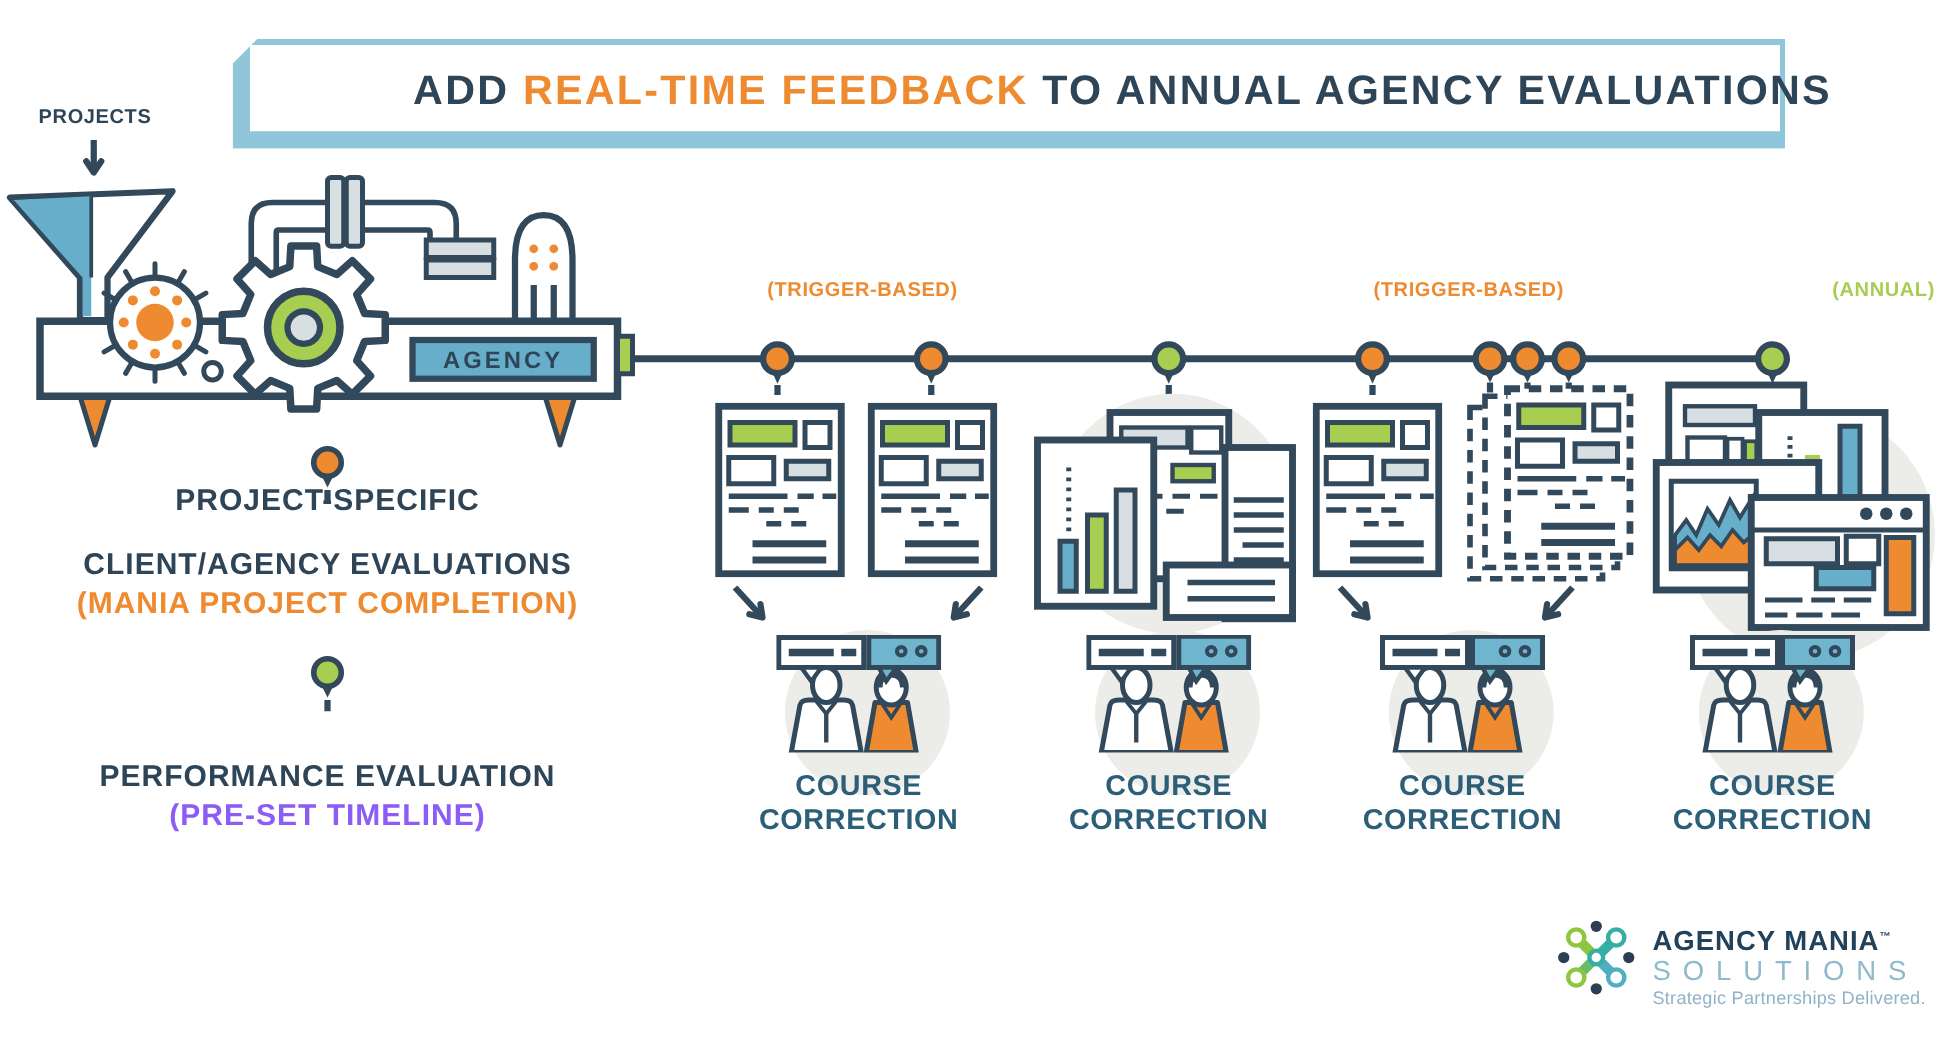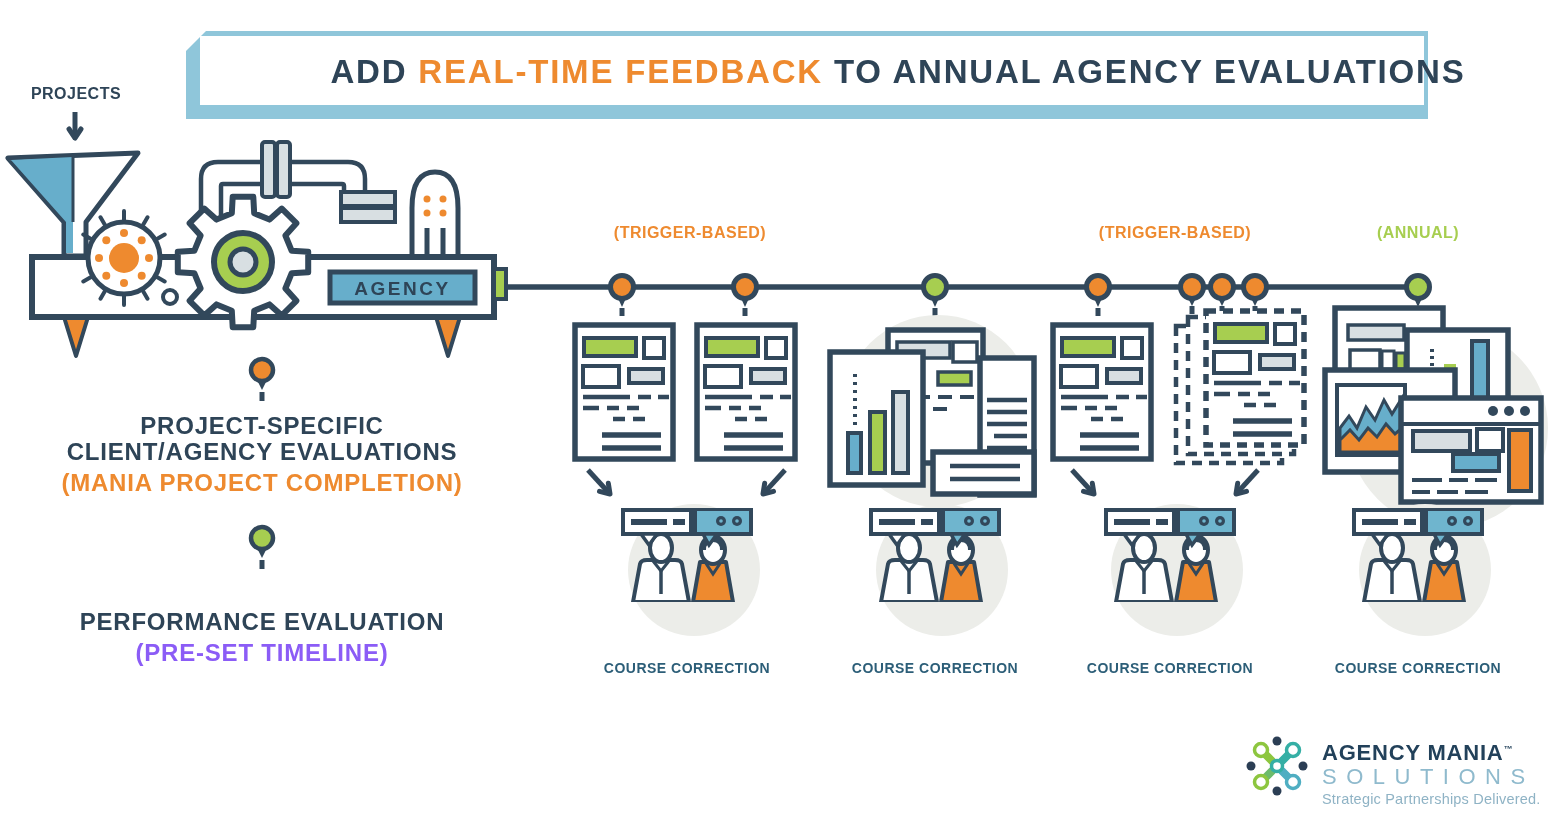--- a/index.html
+++ b/index.html
@@ -12,26 +12,26 @@
              clip-path:polygon(0 20px,20px 0,100% 0,100% 100%,0 100%);}
   .banner-box{left:200px;top:36px;width:1224px;height:69px;background:#ffffff;}
   .title{left:200px;top:53px;width:1396px;font-size:33px;font-weight:bold;letter-spacing:1.8px;
          color:#2E4457;white-space:nowrap;}
   .title .hl{color:#EE8A2F;}
   
   .projects{left:10px;top:85px;width:132px;font-size:16px;font-weight:bold;letter-spacing:.5px;color:#2E4457;}
   .agency-lbl{left:330px;top:278px;width:145px;font-size:19px;font-weight:bold;letter-spacing:2.5px;color:#2E4457;}
   .timing{top:224px;width:260px;font-size:16px;font-weight:bold;letter-spacing:.5px;white-space:nowrap;}
   .timing.orange{color:#EE8A2F;} .timing.green{color:#A7CE50;}
-  .t0{left:560px;} .t1{left:807px;} .t2{left:1045px;} .t3{left:1288px;}
+  .t0{left:560px;} .t1{left:807px;} .t2{left:1045px;} .t3{left:1288px;text-align:right;}
   .leg{width:440px;font-size:24px;font-weight:bold;letter-spacing:.8px;color:#2E4457;white-space:nowrap;}
   .leg.orange{color:#EE8A2F;} .leg.green{color:#8b5cf6;}
   .lx{left:42px;}
-  .course{top:615px;width:170px;font-size:14px;font-weight:bold;letter-spacing:.5px;
-          line-height:27px;color:#2C5E78;margin-top:40px;}
+  .course{top:615px;width:170px;font-size:23px;font-weight:bold;letter-spacing:.5px;
+          line-height:27px;color:#2C5E78;}
   .c0{left:602px;} .c1{left:850px;} .c2{left:1085px;} .c3{left:1333px;}
   
   .logo-name{left:1322px;top:740px;width:230px;font-size:22px;font-weight:bold;letter-spacing:.8px;
              color:#22415A;white-space:nowrap;}
   .logo-name sup{font-size:9px;}
   .logo-sol{left:1322px;top:764px;width:230px;font-size:22px;letter-spacing:9.5px;
             color:#8FBACD;white-space:nowrap;}
   .logo-tag{left:1322px;top:791px;width:240px;font-size:14.5px;letter-spacing:.2px;
             color:#8FB3C5;white-space:nowrap;}
 </style>
@@ -302,21 +302,21 @@
     </g>
   </svg>
 
   <div class="abs ctr projects">PROJECTS</div>
   <div class="abs ctr agency-lbl">AGENCY</div>
 
   <div class="abs ctr timing orange t0">(TRIGGER-BASED)</div>
   <div class="abs ctr timing orange t2">(TRIGGER-BASED)</div>
   <div class="abs ctr timing green t3">(ANNUAL)</div>
 
-  <div class="abs ctr leg lx" style="top:412px">PROJECT-SPECIFIC</div>
+  <div class="abs ctr leg lx" style="top:387px">PROJECT-SPECIFIC</div>
   <div class="abs ctr leg lx" style="top:438px">CLIENT/AGENCY EVALUATIONS</div>
   <div class="abs ctr leg lx orange" style="top:469px">(MANIA PROJECT COMPLETION)</div>
   <div class="abs ctr leg lx" style="top:608px">PERFORMANCE EVALUATION</div>
   <div class="abs ctr leg lx green" style="top:639px">(PRE-SET TIMELINE)</div>
 
   <div class="abs ctr course c0">COURSE CORRECTION</div>
   <div class="abs ctr course c1">COURSE CORRECTION</div>
   <div class="abs ctr course c2">COURSE CORRECTION</div>
   <div class="abs ctr course c3">COURSE CORRECTION</div>
 

